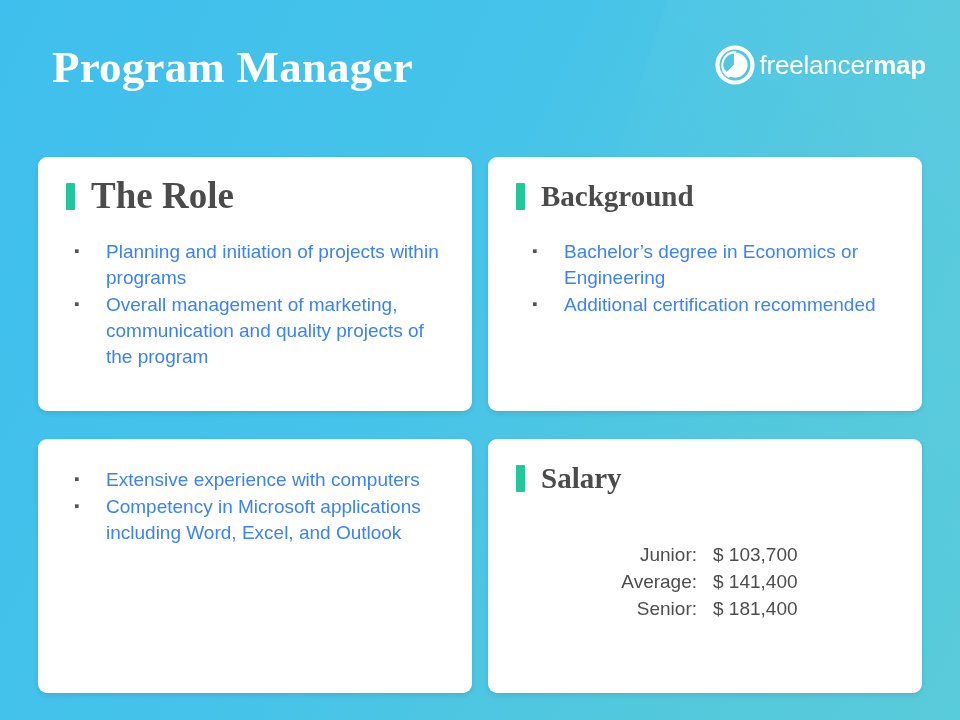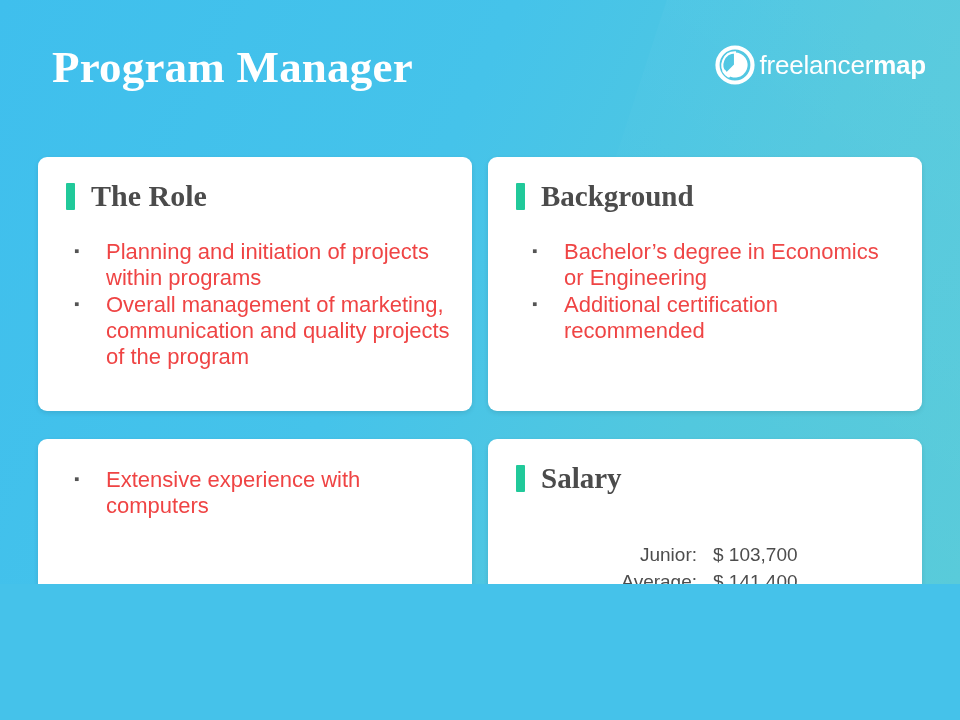--- a/index.html
+++ b/index.html
@@ -10,21 +10,21 @@
     width: 960px;
     height: 720px;
     overflow: hidden;
     font-family: "Liberation Sans", sans-serif;
     background: #45c2ea;
   }
 
   #slide {
     position: relative;
     width: 960px;
-    height: 584px;
+    height: 720px;
     background: linear-gradient(115deg, #3fbfed 0%, #45c3ea 42%, #52c8de 72%, #59cbda 100%);
     overflow: hidden;
   }
 
   
   #slide::after {
     content: "";
     position: absolute;
     right: -120px;
     top: -80px;
@@ -115,39 +115,39 @@
     height: 27px;
     background: #21c99a;
     flex: 0 0 9px;
     margin-right: 16px;
     border-radius: 1px;
   }
   .card-title {
     margin: 0;
     font-family: "Liberation Serif", "DejaVu Serif", serif;
     font-weight: bold;
-    font-size: 30px;
+    font-size: 37px;
     line-height: 30px;
     color: #4b4b4b;
     white-space: nowrap;
   }
   .card--lg .card-title { font-size: 29px; }
 
   .bullets {
     list-style: none;
     margin: 0;
     padding: 28px 18px 0 36px;
   }
   .bullets li {
     position: relative;
     padding-left: 32px;
     margin-bottom: 1px;
-    font-size: 22px;
+    font-size: 19px;
     line-height: 26px;
-    color: #ef4444;
+    color: #3b82f6;
   }
   .bullets li::before {
     content: "\25AA";
     position: absolute;
     left: 0;
     top: -1px;
     font-size: 15px;
     line-height: 26px;
     color: #545454;
   }
@@ -221,20 +221,21 @@
       </div>
       <ul class="bullets bullets--indent">
         <li>Bachelor’s degree in Economics or Engineering</li>
         <li>Additional certification recommended</li>
       </ul>
     </div>
 
     <div class="card">
       <ul class="bullets">
         <li>Extensive experience with computers</li>
+        <li>Competency in Microsoft applications including Word, Excel, and Outlook</li>
       </ul>
     </div>
 
     <div class="card card--lg">
       <div class="card-head">
         <span class="accent-bar"></span>
         <h2 class="card-title">Salary</h2>
       </div>
       <div class="salary">
         <div class="salary-row">

